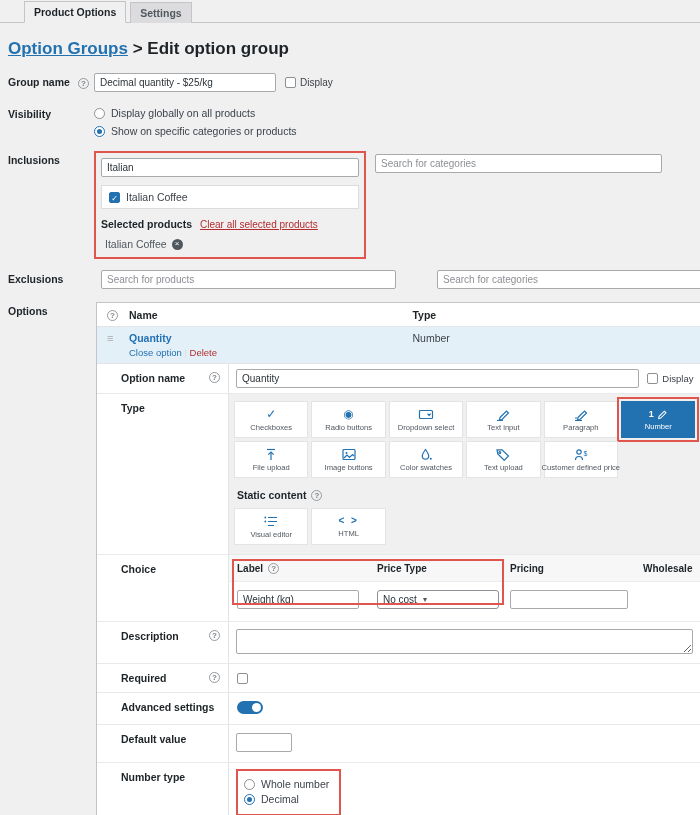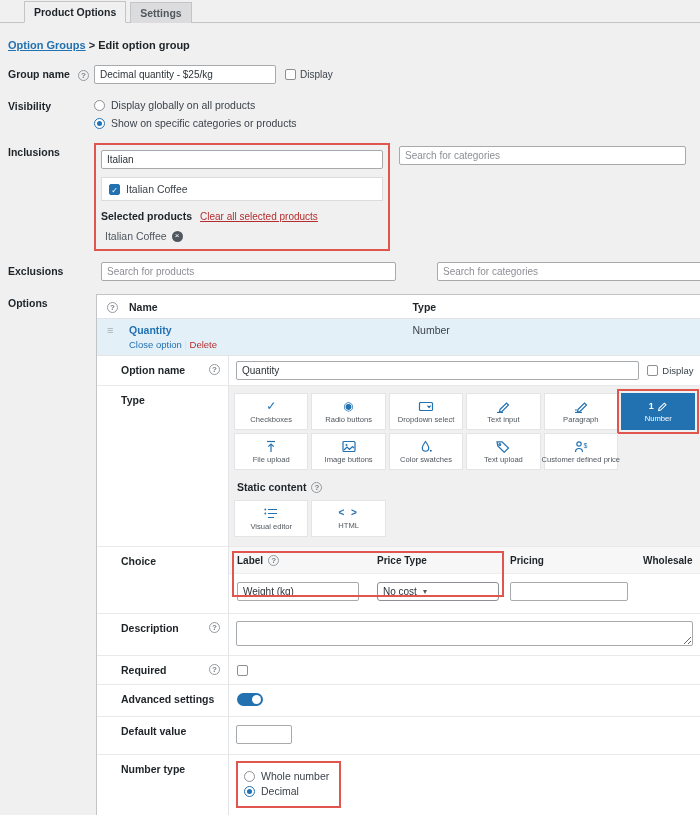--- a/index.html
+++ b/index.html
@@ -9,21 +9,21 @@
     font-family:"Liberation Sans", sans-serif; font-size:11px; color:#3c434a;
   }
   
   .tabbar { height:23px; padding-left:24px; border-bottom:1px solid #c3c4c7;
             display:flex; align-items:flex-end; gap:4px; background:#f0f0f1; }
   .tab { font-size:10.5px; font-weight:700; color:#50575e; background:#dcdcde;
          border:1px solid #c3c4c7; border-bottom:none; padding:4px 9px 4px;
          margin-bottom:-1px; cursor:pointer; }
   .tab.active { background:#f0f0f1; color:#1d2327; border-bottom:1px solid #f0f0f1; }
   
-  .breadcrumb { margin:16px 8px 14px; font-size:11px; font-weight:700; color:#1d2327; }
+  .breadcrumb { margin:16px 8px 14px; font-size:17px; font-weight:700; color:#1d2327; }
   .breadcrumb a { color:#2271b1; text-decoration:underline; cursor:pointer; }
   
   .frow { display:flex; align-items:flex-start; padding:0 8px; }
   .flabel { width:70px; flex-shrink:0; font-size:10.5px; font-weight:700; color:#1d2327; padding-top:3px; }
   .fhelp { width:16px; flex-shrink:0; padding-top:3px; }
   .help-icon { display:inline-block; width:11px; height:11px; border-radius:50%;
                border:1px solid #949a9f; color:#7b8086; font-size:8px; line-height:10px;
                text-align:center; font-weight:700; }
   input[type=text], textarea {
     font-family:"Liberation Sans", sans-serif; font-size:10px; color:#2c3338;
@@ -41,21 +41,21 @@
                            border-radius:50%; background:#2271b1; }
   .fake-select { display:inline-flex; align-items:center; justify-content:flex-start;
                  border:1px solid #8c8f94; border-radius:3px; background:#fff;
                  font-size:10px; color:#2c3338; padding:2px 5px; cursor:pointer; }
   .fake-select .chev { color:#50575e; font-size:8px; margin-left:6px; }
   .red-note { border:2px solid #e0564f; }
   
   .vis-opt { display:flex; align-items:center; gap:6px; margin-bottom:6px; font-size:10.5px; }
   
   .inc-cols { display:flex; align-items:flex-start; flex:1; }
-  .inc-left { width:296px; padding:5px; }
+  .inc-left { width:272px; padding:5px; }
   .inc-left input { width:100%; }
   .result-card { margin-top:8px; background:#fff; border:1px solid #dcdcde; padding:5px 7px;
                  display:flex; align-items:center; gap:6px; font-size:10.5px; color:#3c434a; }
   .sel-line { margin-top:9px; display:flex; align-items:flex-end; gap:8px; }
   .sel-line b { font-size:10.5px; color:#1d2327; }
   .sel-line a { color:#b32d2e; font-size:10px; text-decoration:underline; cursor:pointer; }
   .sel-tag { margin:8px 0 2px 4px; display:flex; align-items:center; gap:5px; font-size:10.5px; color:#50575e; }
   .tag-x { display:inline-block; width:11px; height:11px; border-radius:50%; background:#50575e;
            color:#fff; font-size:8px; line-height:10.5px; text-align:center; cursor:pointer; }
   .cat-input { width:287px; margin-left:9px; margin-top:3px; }

